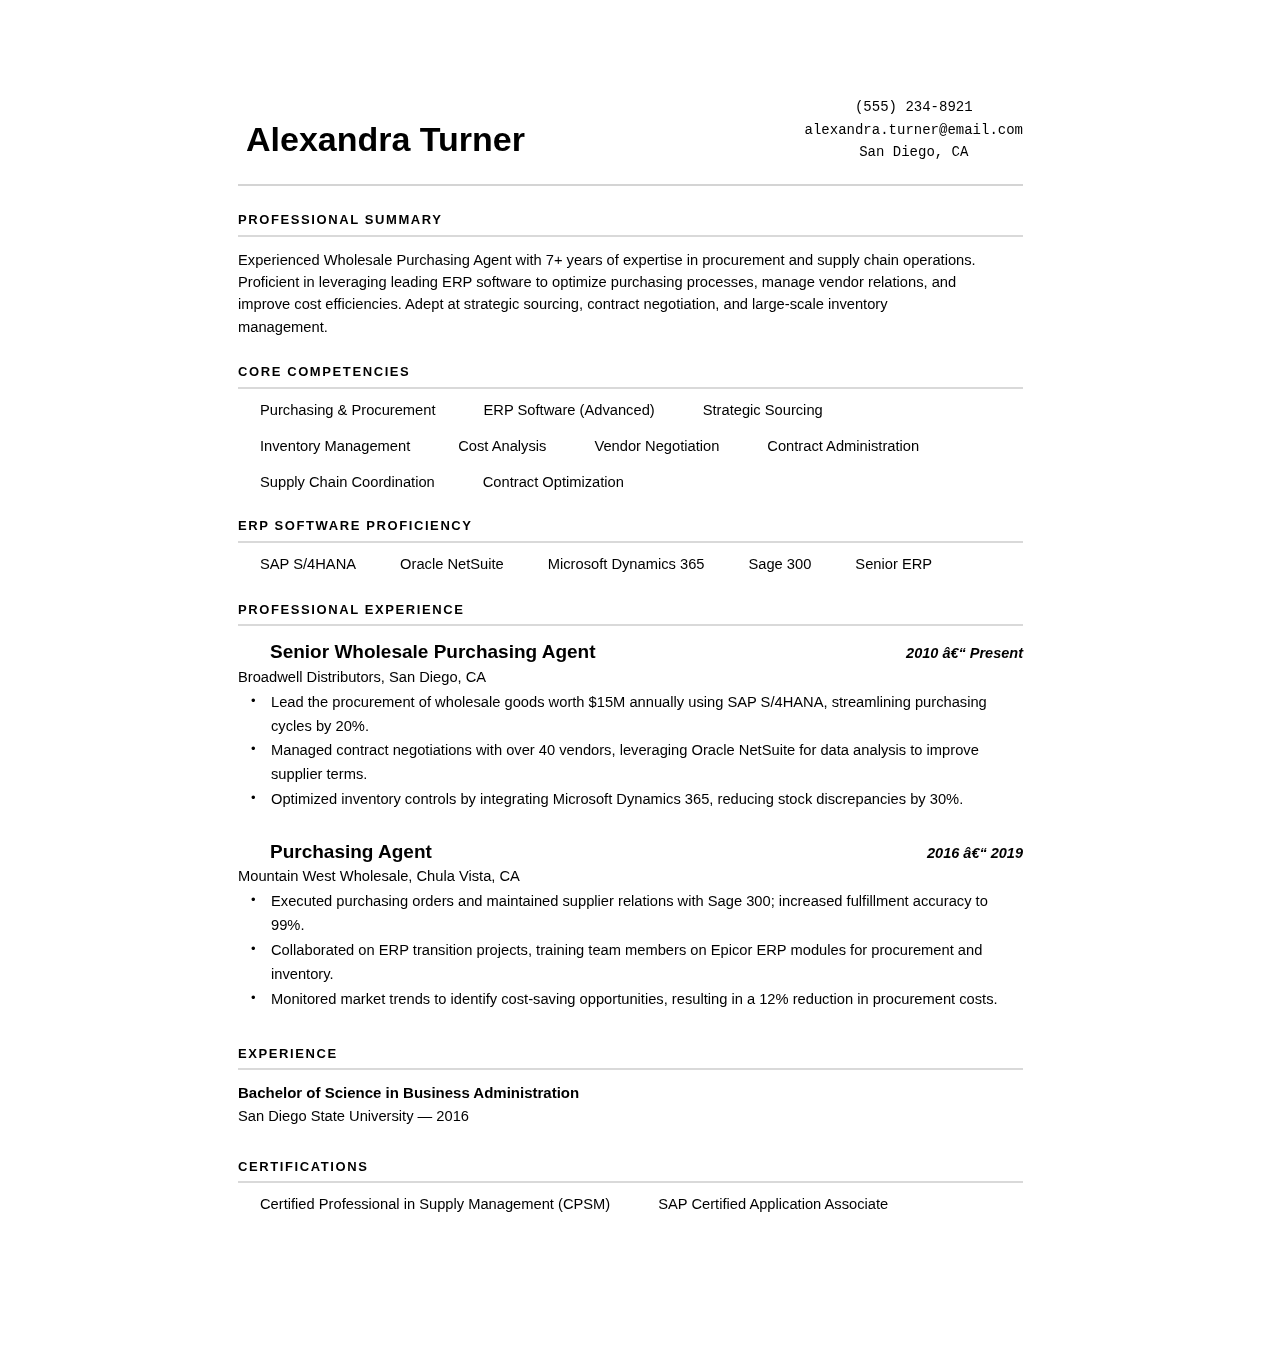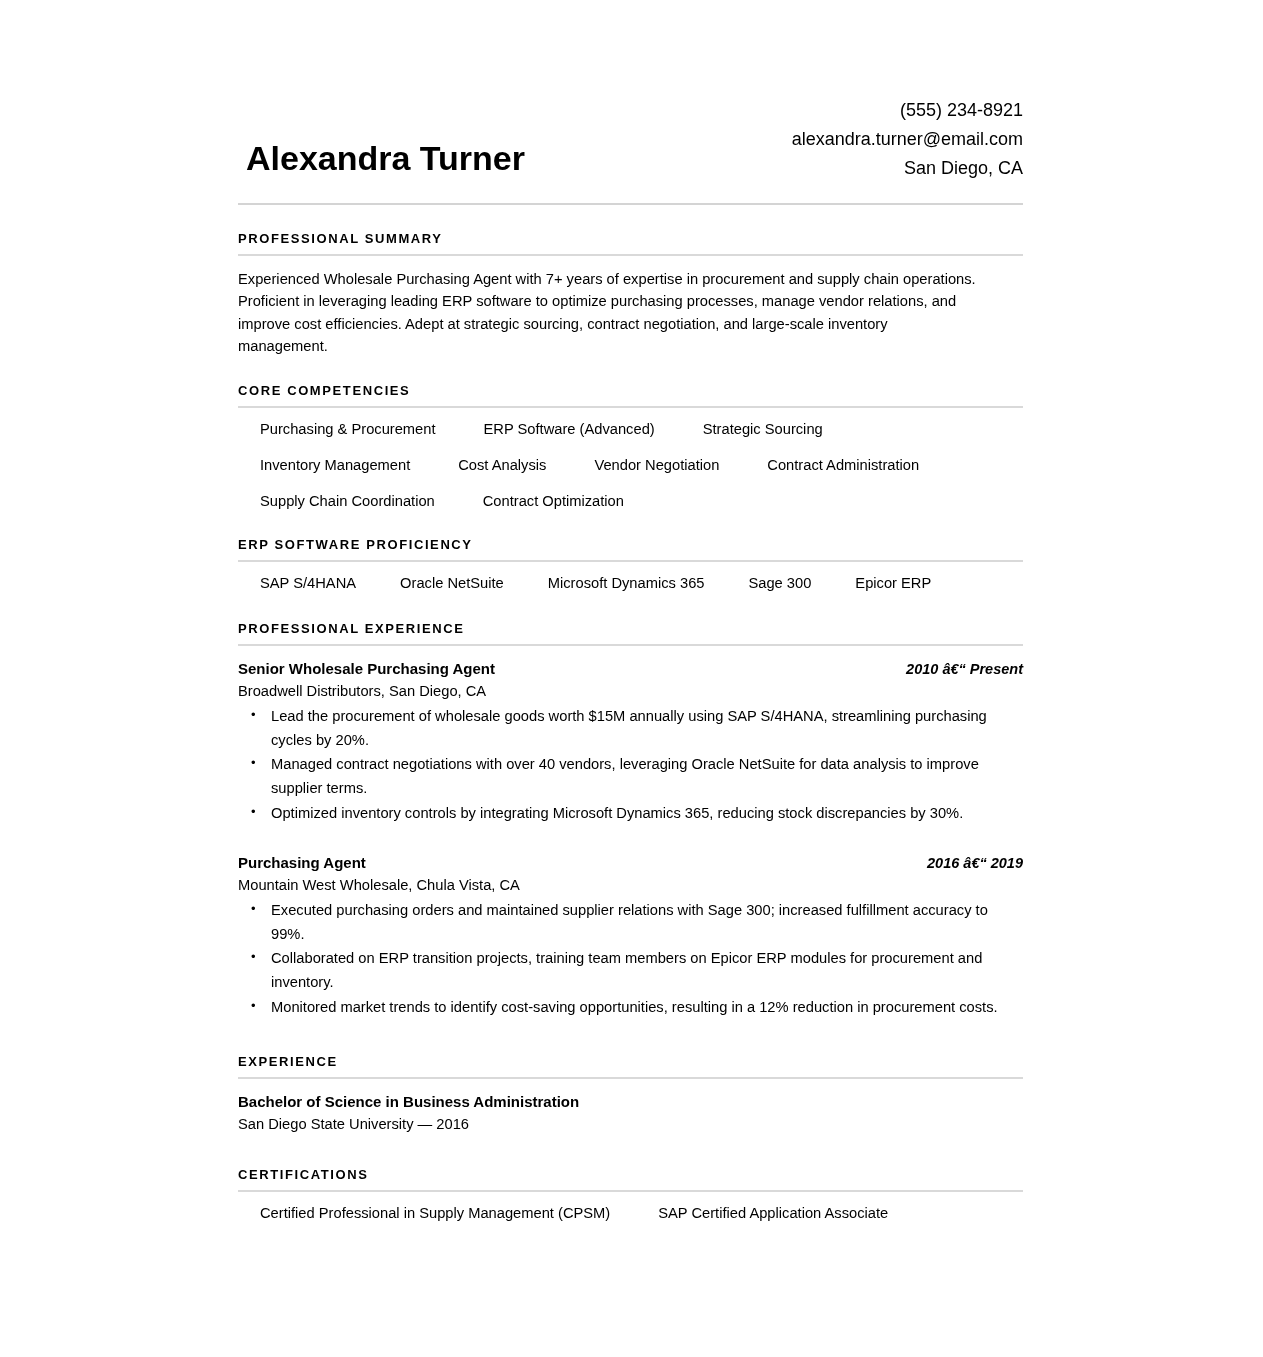--- a/index.html
+++ b/index.html
@@ -39,24 +39,25 @@
   .name {
     font-size: 34px;
     font-weight: bold;
     letter-spacing: 0px;
     line-height: 1.1;
     margin: 8px;
     padding-bottom: 8px;
     white-space: nowrap;
   }
   .contact {
-    text-align: right;
-    font-size: 18px;
+    text-align: center;
+    font-size: 14px;
     line-height: 1.62;
     padding-bottom: 10px;
+    font-family: Liberation Mono, monospace;
   }
   .contact div { white-space: nowrap; }
 
   .header-rule {
     border-top: 2px solid #d4d4d4;
     margin-top: 10px;
     width: 785px;
   }
 
   
@@ -100,23 +101,24 @@
 
   
   .job { margin-bottom: 6px; }
   .job + .job { margin-top: 26px; }
   .job-head {
     display: flex;
     justify-content: space-between;
     align-items: baseline;
   }
   .job-title {
-    font-size: 15px;
+    font-size: 19px;
     font-weight: bold;
     line-height: 1.45;
+    margin-left: 32px;
   }
   .job-dates {
     font-size: 14.5px;
     font-weight: bold;
     font-style: italic;
     line-height: 1.45;
     white-space: nowrap;
   }
   .job-company {
     font-size: 14.7px;
@@ -206,21 +208,21 @@
 
     <div class="section">
       <h2 class="section-title">ERP SOFTWARE PROFICIENCY</h2>
       <div class="section-rule"></div>
       <div class="tag-rows">
         <div class="tag-row erp-row">
           <span class="tag">SAP S/4HANA</span>
           <span class="tag">Oracle NetSuite</span>
           <span class="tag">Microsoft Dynamics 365</span>
           <span class="tag">Sage 300</span>
-          <span class="tag">Epicor ERP</span>
+          <span class="tag">Senior ERP</span>
         </div>
       </div>
     </div>
 
     <div class="section exp-section">
       <h2 class="section-title">PROFESSIONAL EXPERIENCE</h2>
       <div class="section-rule"></div>
 
       <div class="job">
         <div class="job-head">

